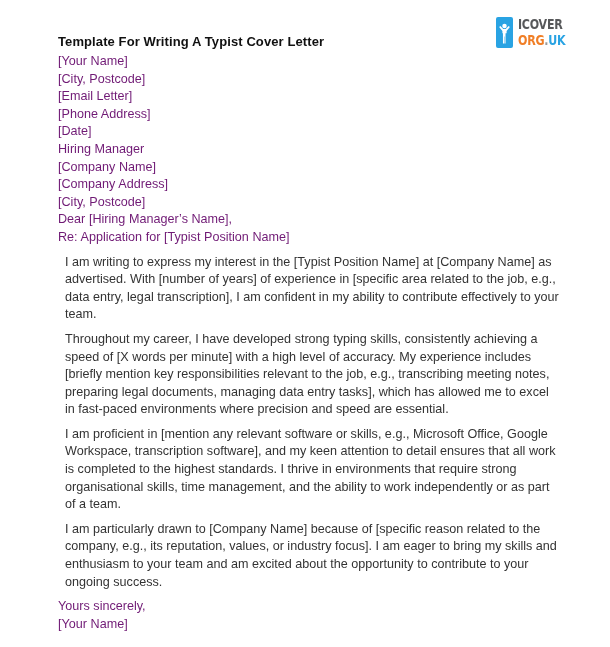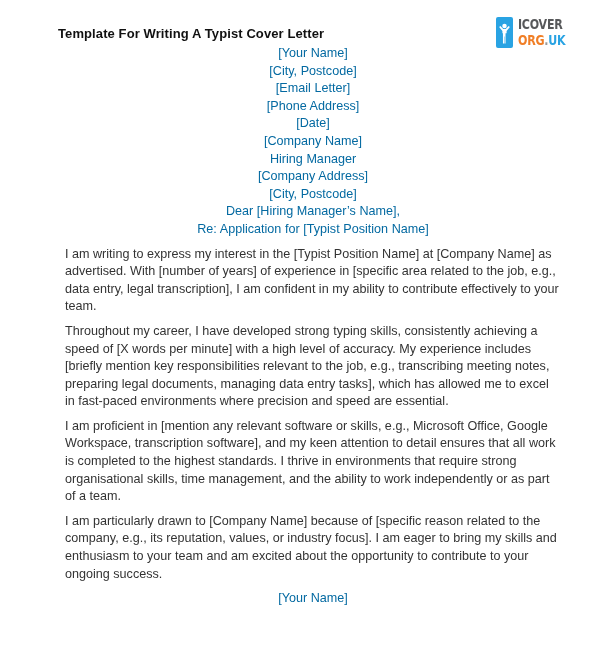--- a/index.html
+++ b/index.html
@@ -69,33 +69,33 @@
   }
   .logo-org  { color: #f07e26; }
   .logo-dot  { color: #9a9a9a; }
   .logo-uk   { color: #29a3e3; }
 
   
   .doc-title {
     font-size: 13px;
     font-weight: bold;
     color: #111111;
-    margin: 8px 0 3px 0;
+    margin: 16px 0 3px 0;
     line-height: 17px;
     letter-spacing: 0.1px;
   }
   .doc-body {
     width: 510px;
   }
   .line {
     font-size: 12.6px;
     line-height: 17.6px;
-    color: #0369a1;
+    color: #701a75;
     margin: 0;
-    text-align: center;
+    text-align: left;
     word-spacing: 0.1px;
   }
   .para {
     font-size: 12.6px;
     line-height: 17.6px;
     color: #333333;
     margin: 7px;
     text-align: left;
   }
 </style>
@@ -121,31 +121,32 @@
 
   <h1 class="doc-title">Template For Writing A Typist Cover Letter</h1>
 
   <div class="doc-body">
     <div id="address-lines">
         <p class="line">[Your Name]</p>
         <p class="line">[City, Postcode]</p>
         <p class="line">[Email Letter]</p>
         <p class="line">[Phone Address]</p>
         <p class="line">[Date]</p>
+        <p class="line">Hiring Manager</p>
         <p class="line">[Company Name]</p>
-        <p class="line">Hiring Manager</p>
         <p class="line">[Company Address]</p>
         <p class="line">[City, Postcode]</p>
         <p class="line">Dear [Hiring Manager’s Name],</p>
         <p class="line">Re: Application for [Typist Position Name]</p>
       </div>
     <div id="paragraph-block">
         <p class="para">I am writing to express my interest in the [Typist Position Name] at [Company Name] as advertised. With [number of years] of experience in [specific area related to the job, e.g., data entry, legal transcription], I am confident in my ability to contribute effectively to your team.</p>
         <p class="para">Throughout my career, I have developed strong typing skills, consistently achieving a speed of [X words per minute] with a high level of accuracy. My experience includes [briefly mention key responsibilities relevant to the job, e.g., transcribing meeting notes, preparing legal documents, managing data entry tasks], which has allowed me to excel in fast-paced environments where precision and speed are essential.</p>
         <p class="para">I am proficient in [mention any relevant software or skills, e.g., Microsoft Office, Google Workspace, transcription software], and my keen attention to detail ensures that all work is completed to the highest standards. I thrive in environments that require strong organisational skills, time management, and the ability to work independently or as part of a team.</p>
         <p class="para">I am particularly drawn to [Company Name] because of [specific reason related to the company, e.g., its reputation, values, or industry focus]. I am eager to bring my skills and enthusiasm to your team and am excited about the opportunity to contribute to your ongoing success.</p>
       </div>
     <div id="closing-lines">
+        <p class="line">Yours sincerely,</p>
         <p class="line">[Your Name]</p>
       </div>
   </div>
 
 </div>
 
 </body></html>

